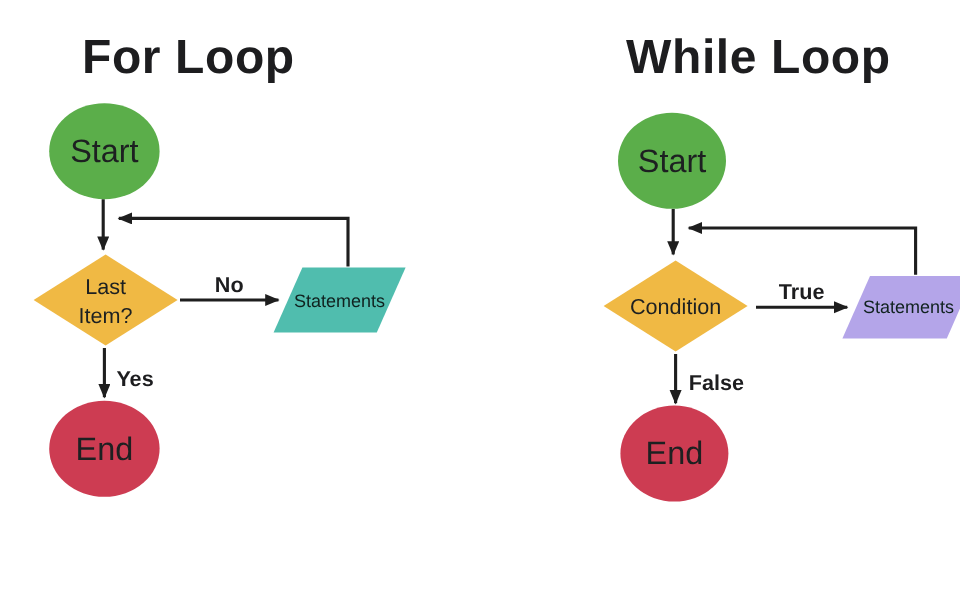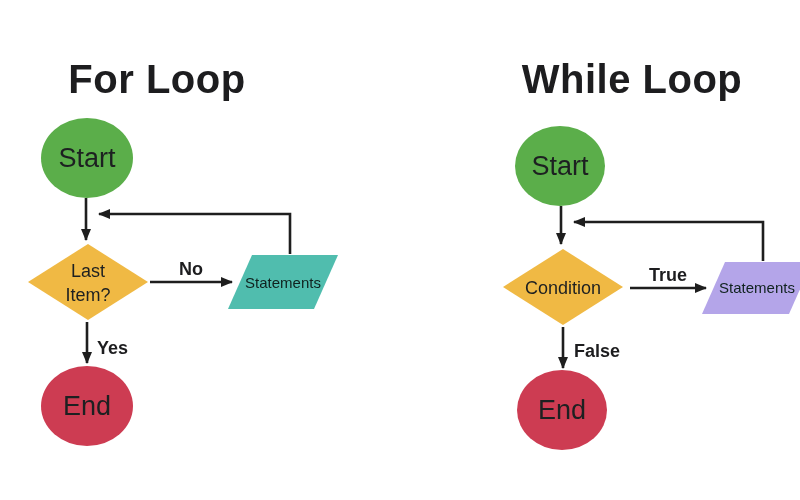--- a/index.html
+++ b/index.html
@@ -8,21 +8,20 @@
     width: 800px;
     height: 500px;
     background: #ffffff;
     overflow: hidden;
     font-family: "Liberation Sans", sans-serif;
   }
   .canvas-wrap {
     position: relative;
     width: 800px;
     height: 394px;
-    margin-top: 32px;
   }
   svg { display: block; }
   .edge {
     fill: none;
     stroke-width: 2.6;
     stroke-linecap: butt;
   }
   .chart-title {
     font-size: 40px;
     font-weight: 600;

